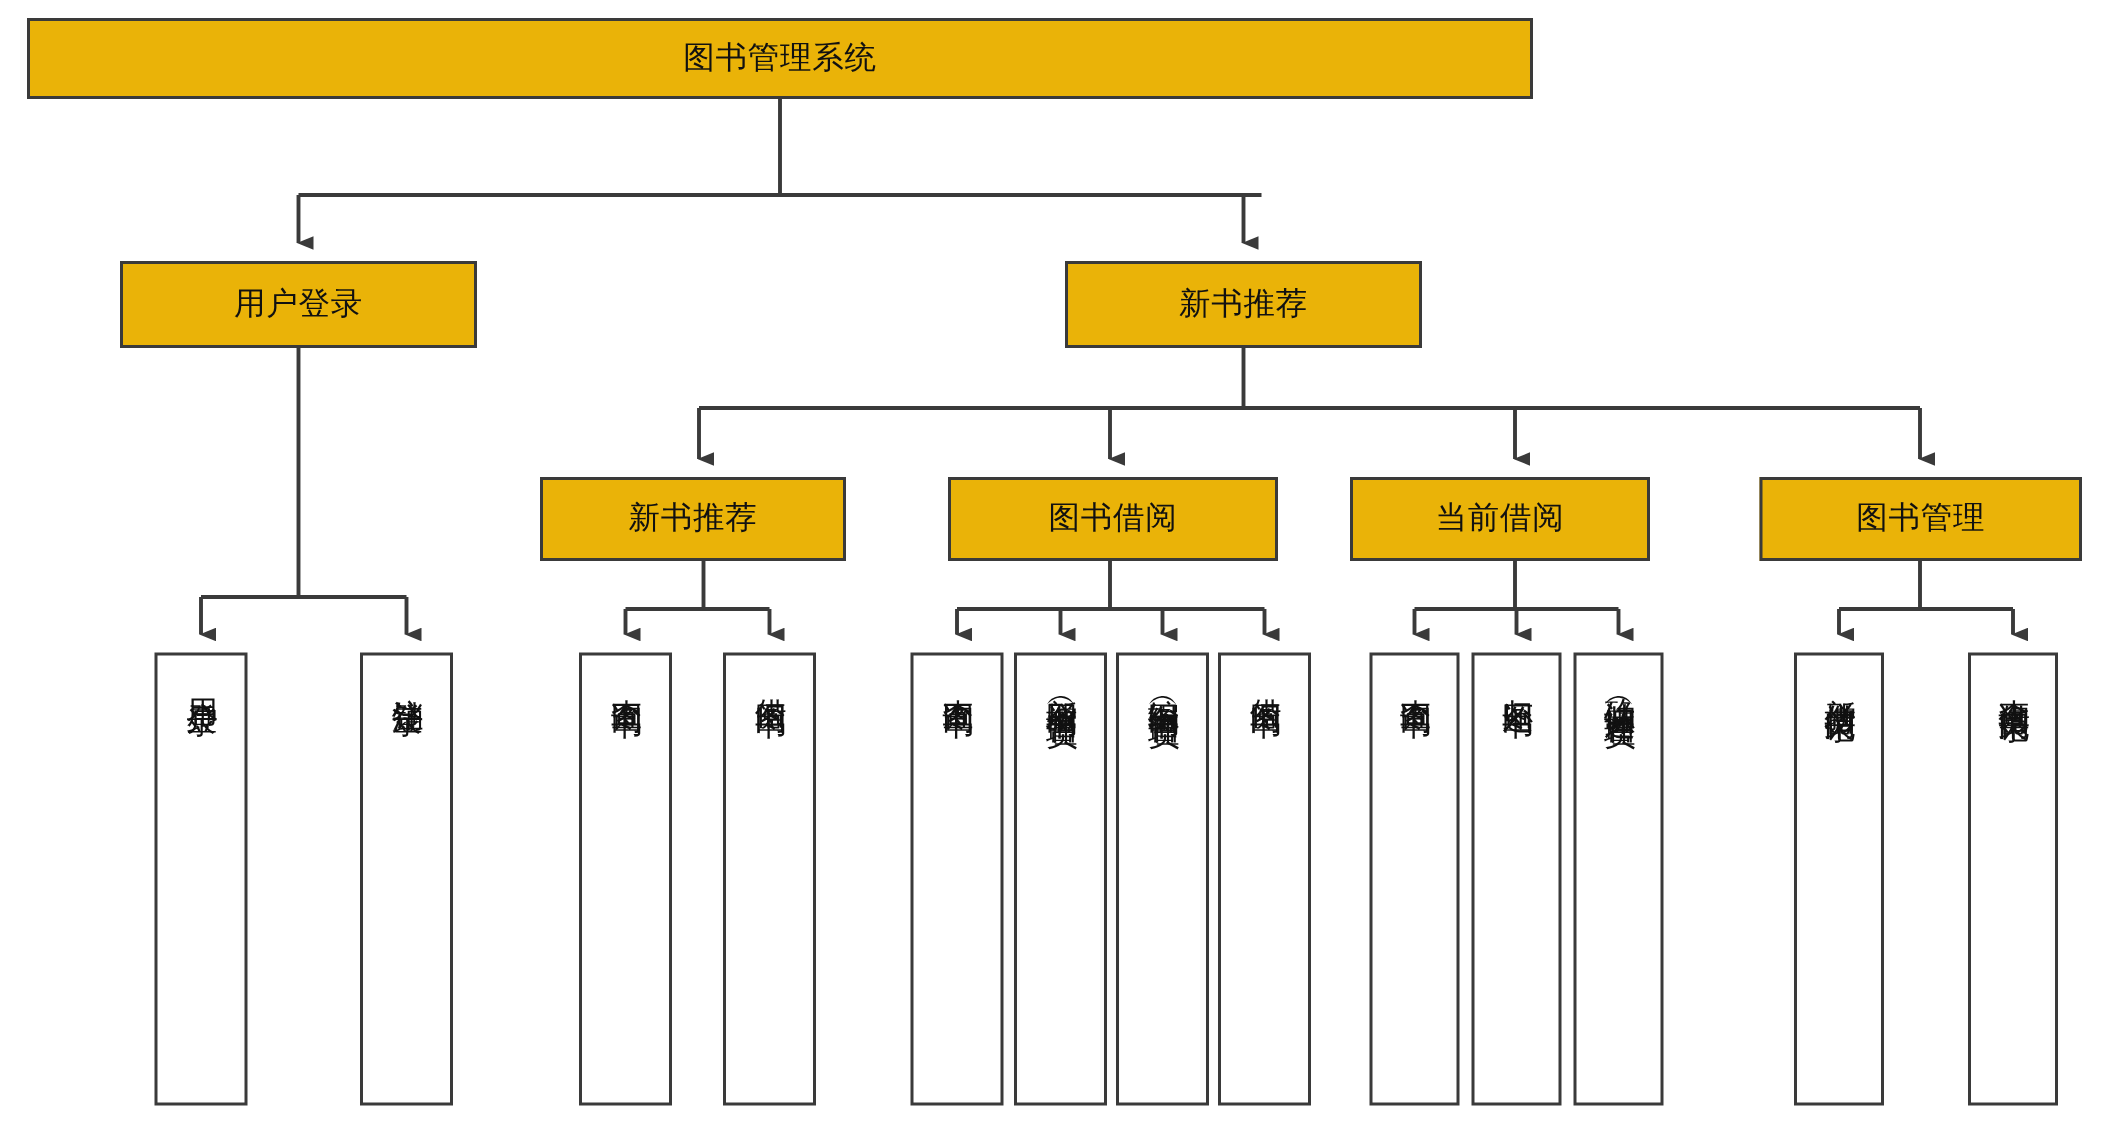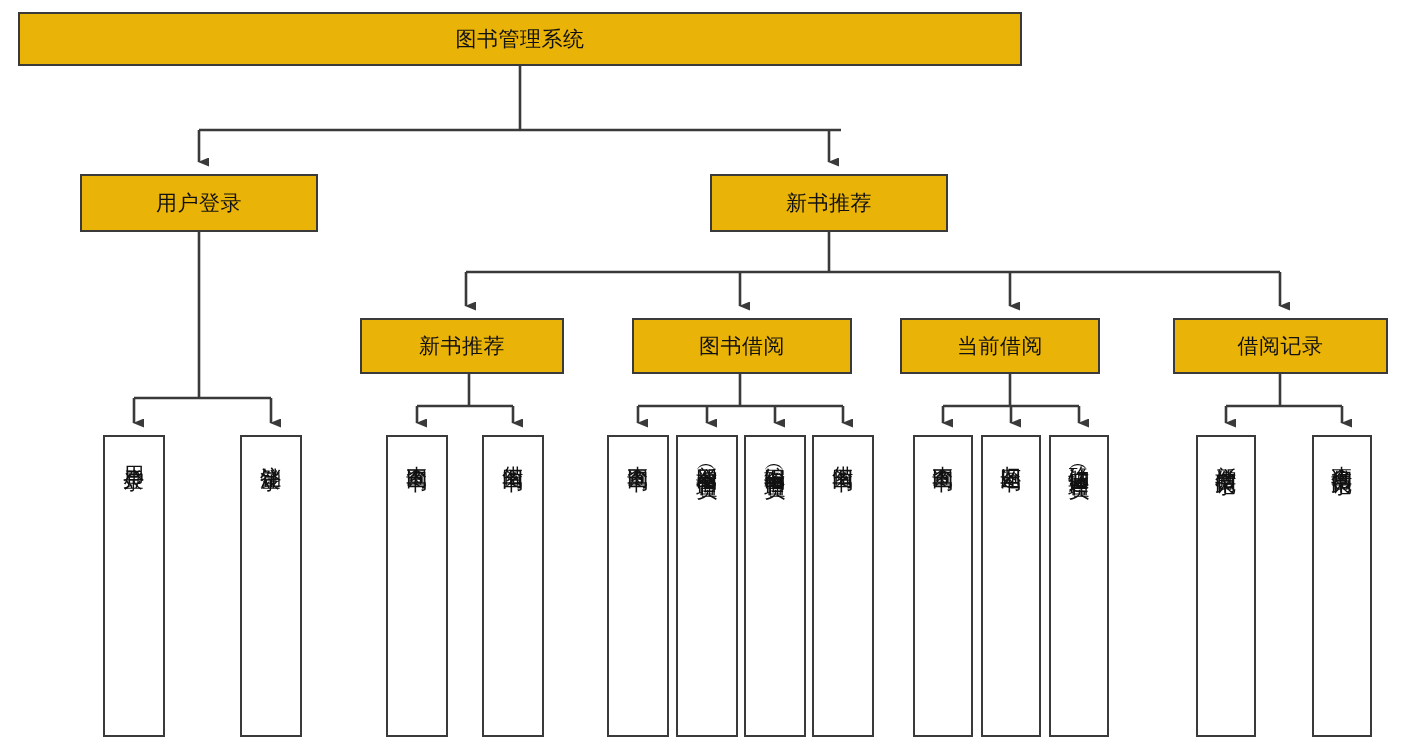--- a/index.html
+++ b/index.html
@@ -142,21 +142,21 @@
   <div class="node" style="left: 360px; top: 318px; width: 204px; height: 56px; align-items: center;">
     <span class="lbl">新书推荐</span>
   </div>
   <div class="node" style="left: 632px; top: 318px; width: 220px; height: 56px;">
     <span class="lbl">图书借阅</span>
   </div>
   <div class="node" style="left: 900px; top: 318px; width: 200px; height: 56px;">
     <span class="lbl">当前借阅</span>
   </div>
   <div class="node" style="left: 1173px; top: 318px; width: 215px; height: 56px;">
-    <span class="lbl">借阅记录</span>
+    <span class="lbl">图书管理</span>
   </div>
 
   <div class="leaf" style="left: 103px; top: 435px; width: 62px; height: 302px;">
     <span class="vlbl">用户登录</span>
   </div>
   <div class="leaf" style="left: 240px; top: 435px; width: 62px; height: 302px;">
     <span class="vlbl">注销登录</span>
   </div>
   <div class="leaf" style="left: 386px; top: 435px; width: 62px; height: 302px;">
     <span class="vlbl">查询图书</span>

